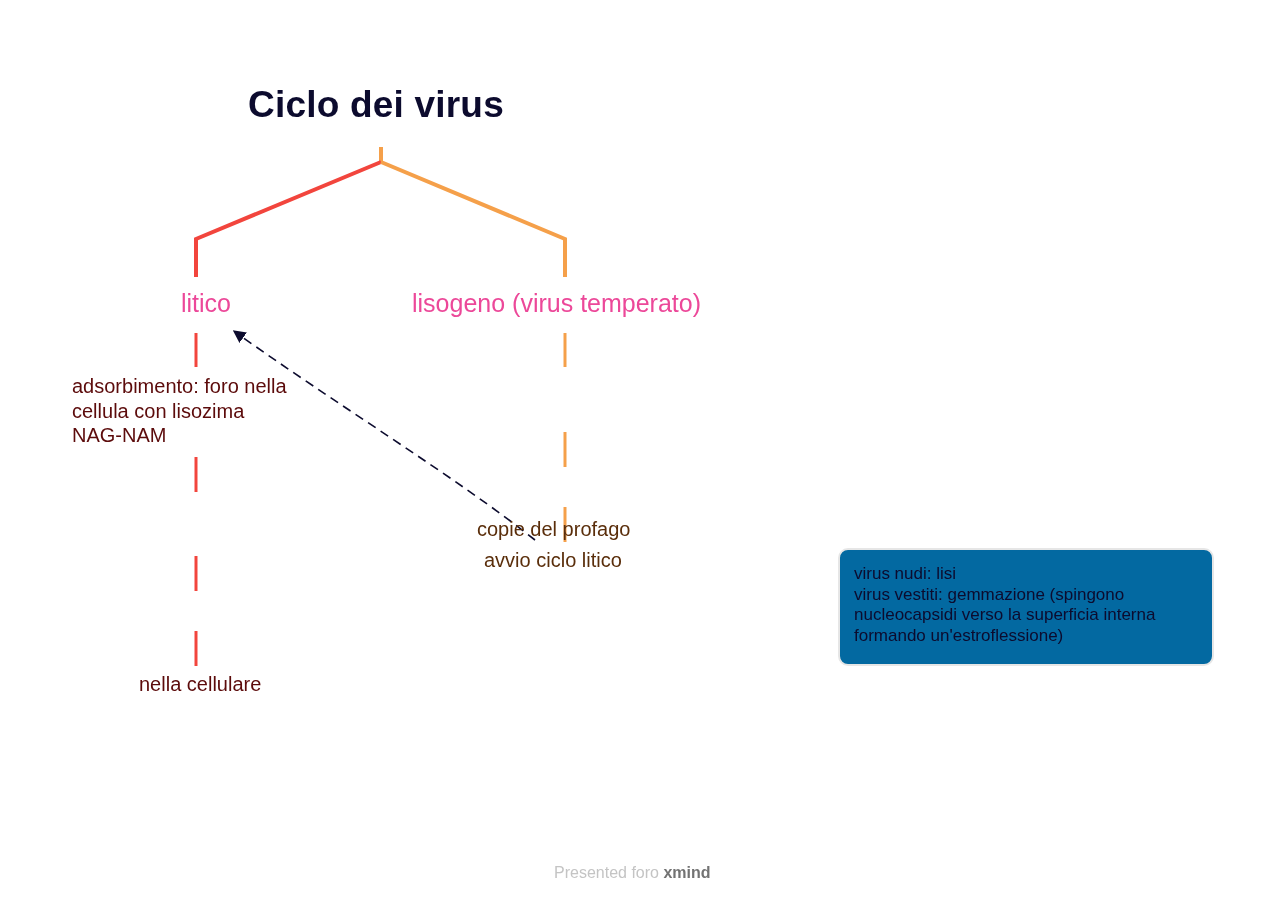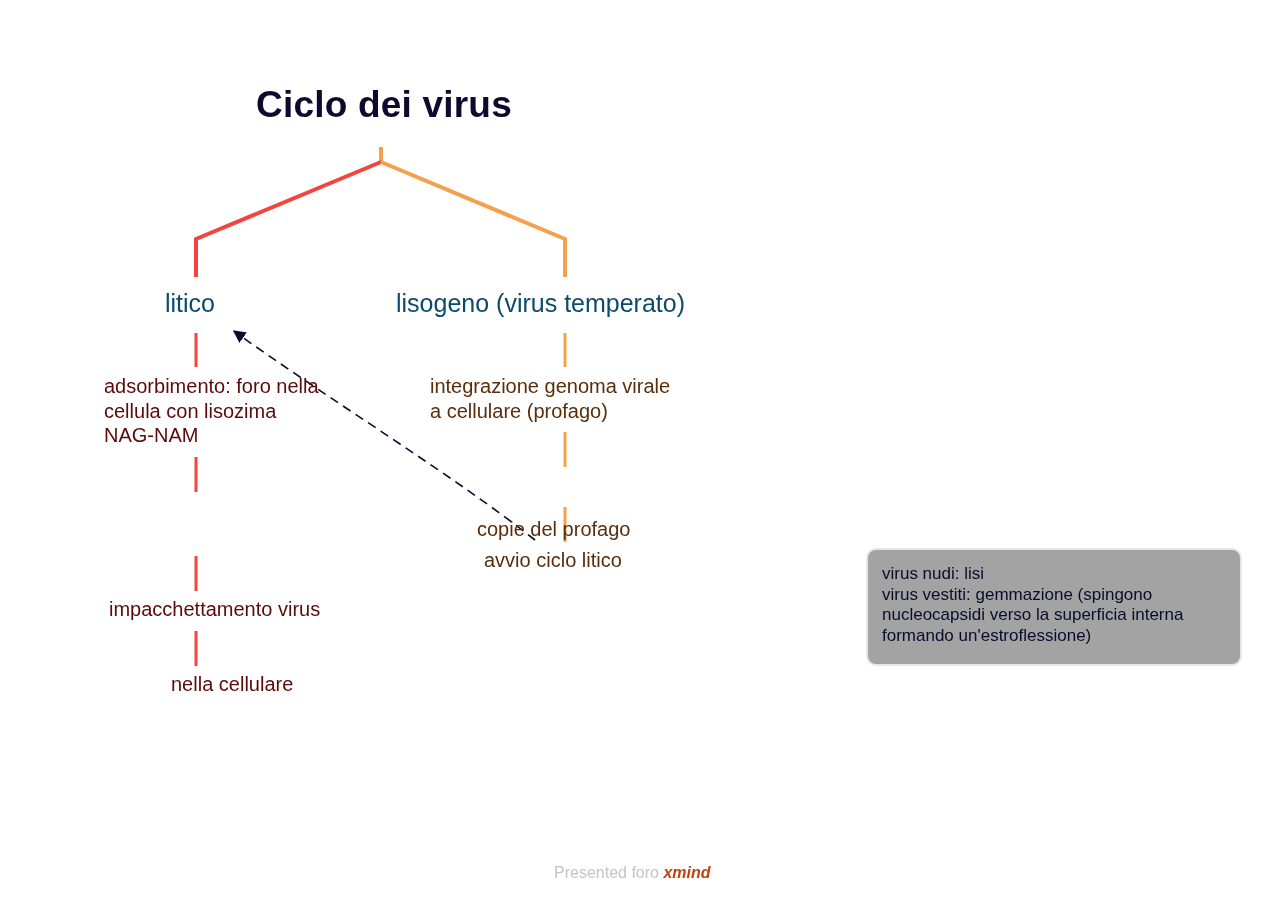--- a/index.html
+++ b/index.html
@@ -4,41 +4,41 @@
   <style>
     html, body { margin: 0; padding: 0; }
     body {
       width: 1280px; height: 907px; background: #ffffff; position: relative; overflow: hidden;
       font-family: "Liberation Sans", "DejaVu Sans", sans-serif;
     }
     .canvas { position: absolute; left: 0; top: 0; width: 1280px; height: 907px; }
     svg.lines { position: absolute; left: 0; top: 0; width: 1280px; height: 907px; }
     .node { position: absolute; white-space: nowrap; }
     .title {
-      left: 256px; top: 84px; font-size: 37px; font-weight: bold; color: #0c0b2e;
+      left: 248px; top: 84px; font-size: 37px; font-weight: bold; color: #0c0b2e;
       letter-spacing: 0.2px;
     }
-    .branch { font-size: 25px; color: #0c4a6e; top: 289px; }
+    .branch { font-size: 25px; color: #ec4899; top: 289px; margin-left: 16px; }
     .branch-litico { left: 165px; }
     .branch-lisogeno { left: 396px; }
     .leaf { font-size: 20px; line-height: 24.5px; }
-    .lit { color: #5c0b0b; margin-left: 32px; }
+    .lit { color: #5c0b0b; }
     .lis { color: #5a2e0b; }
     .note-box {
       position: absolute; left: 838px; top: 548px; width: 376px; height: 118px;
-      border: 2px solid #e6e6e6; border-radius: 10px; box-sizing: border-box; background: #a3a3a3; margin-left: 28px;
+      border: 2px solid #e6e6e6; border-radius: 10px; box-sizing: border-box; background: #0369a1;
     }
     .note-text {
       position: absolute; left: 14px; top: 14px; font-size: 17px; line-height: 20.5px; color: #0c0b2e;
       white-space: pre-line;
     }
     .footer {
       position: absolute; left: 554px; top: 864px; font-size: 16px; color: #c4c4c4;
     }
-    .footer .brand { font-weight: bold; color: #c2410c; font-style: italic; }
+    .footer .brand { font-weight: bold; color: #737373; }
   </style>
 </head>
 <body>
 
 <div class="canvas">
 
   <svg class="lines" viewBox="0 0 1280 907">
 
     <line x1="381" y1="147" x2="381" y2="162" stroke="#f5a04a" stroke-width="4"></line>
 
@@ -64,25 +64,22 @@
   </svg>
 
   <div class="node title">Ciclo dei virus</div>
 
   <div class="node branch branch-litico">litico</div>
   <div class="node branch branch-lisogeno">lisogeno (virus temperato)</div>
 
   <div class="node leaf lit" style="left:72px; top:374px; white-space:pre-line;">adsorbimento: foro nella
 cellula con lisozima
 NAG-NAM</div>
-  <div class="node leaf lit" style="left:77px; top:597px;">impacchettamento virus</div>
   <div class="node leaf lit" style="left:139px; top:672px;">nella cellulare</div>
 
-  <div class="node leaf lis" style="left:430px; top:374px; white-space:pre-line;">integrazione genoma virale
-a cellulare (profago)</div>
   <div class="node leaf lis" style="left:477px; top:473px;margin-top:44px;">copie del profago</div>
   <div class="node leaf lis" style="left:484px; top:548px;">avvio ciclo litico</div>
 
   <div class="note-box">
     <div class="note-text">virus nudi: lisi
 virus vestiti: gemmazione (spingono
 nucleocapsidi verso la superficia interna
 formando un'estroflessione)</div>
   </div>
 

